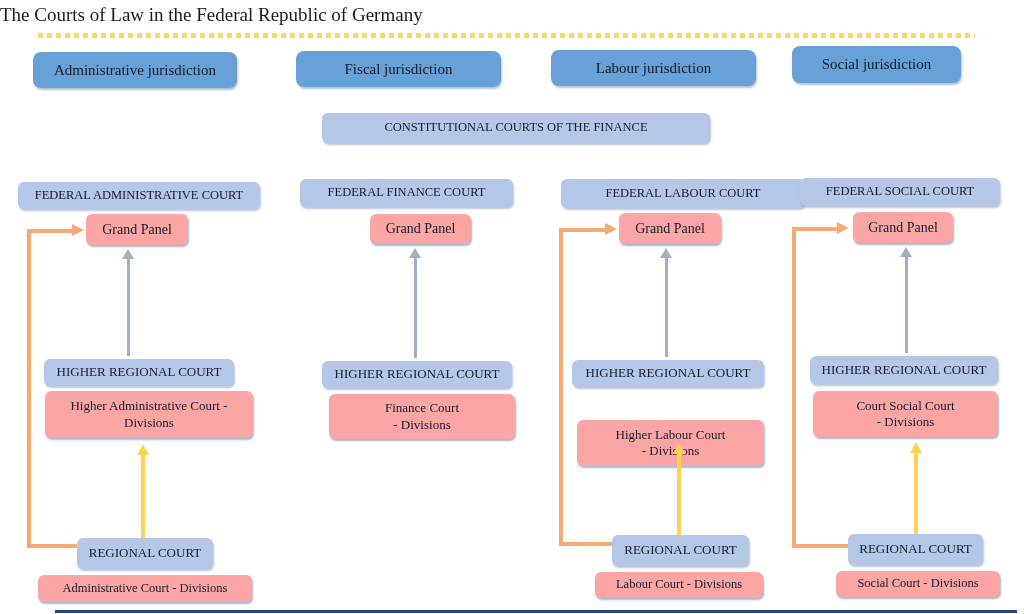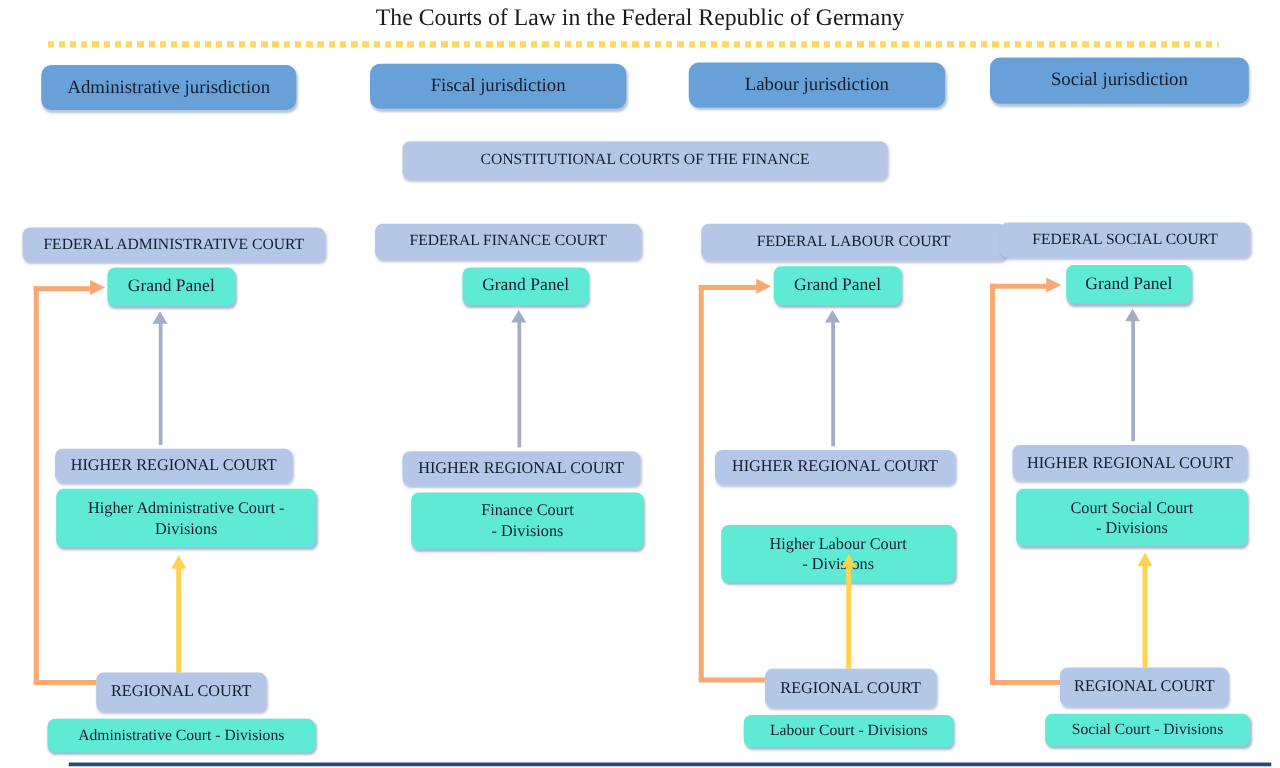--- a/index.html
+++ b/index.html
@@ -15,25 +15,25 @@
   }
   .hdr{
     background:#68a0d8;border-radius:8px;font-size:15px;
     box-shadow:1px 2px 2px rgba(90,120,165,.45);
   }
   .light{
     background:#b4c7e7;font-size:13px;
     box-shadow:1px 2px 2px rgba(120,140,185,.5);
   }
   .mid{
-    background:#5eead4;font-size:13px;
+    background:#fca5a5;font-size:13px;
     box-shadow:1px 2px 2px rgba(95,120,170,.55);
   }
   .title{
-    position:absolute;left:0;top:4px;width:1024px;text-align:center;
+    position:absolute;left:0;top:4px;width:1024px;
     font-size:19px;color:#1b1b1b;
   }
   .dotline{
     position:absolute;left:38px;top:33px;width:937px;height:5px;
     background:repeating-linear-gradient(90deg,#fdd75f 0 5px,transparent 5px 9px);
   }
   .vline{position:absolute;}
   .gray-line{width:3px;background:#a3aec4;}
   .gray-head{
     width:0;height:0;border-left:6px solid transparent;border-right:6px solid transparent;
@@ -55,21 +55,21 @@
 </style>
 </head>
 <body>
 
 <div class="title">The Courts of Law in the Federal Republic of Germany</div>
 <div class="dotline"></div>
 
 <div class="box hdr" style="left:33px;top:52px;width:204px;height:36px;">Administrative jurisdiction</div>
 <div class="box hdr" style="left:296px;top:51px;width:205px;height:36px;">Fiscal jurisdiction</div>
 <div class="box hdr" style="left:551px;top:50px;width:205px;height:36px;">Labour jurisdiction</div>
-<div class="box hdr" style="left:792px;top:46px;width:207px;height:37px;">Social jurisdiction</div>
+<div class="box hdr" style="left:792px;top:46px;width:169px;height:37px;">Social jurisdiction</div>
 
 <div class="box light" style="left:322px;top:113px;width:388px;height:30px;font-size:12.5px;">CONSTITUTIONAL COURTS OF THE FINANCE</div>
 
 <div class="box light" style="left:18px;top:182px;width:242px;height:27px;font-size:12.5px;">FEDERAL ADMINISTRATIVE COURT</div>
 <div class="box light" style="left:300px;top:179px;width:213px;height:28px;font-size:12.5px;">FEDERAL FINANCE COURT</div>
 <div class="box light" style="left:561px;top:179px;width:244px;height:29px;font-size:12.5px;">FEDERAL LABOUR COURT</div>
 <div class="box light" style="left:800px;top:178px;width:200px;height:28px;font-size:12.5px;">FEDERAL SOCIAL COURT</div>
 
 <div class="box mid" style="left:86px;top:214px;width:102px;height:31px;font-size:14px;">Grand Panel</div>
 <div class="box mid" style="left:370px;top:214px;width:101px;height:30px;font-size:14px;">Grand Panel</div>

